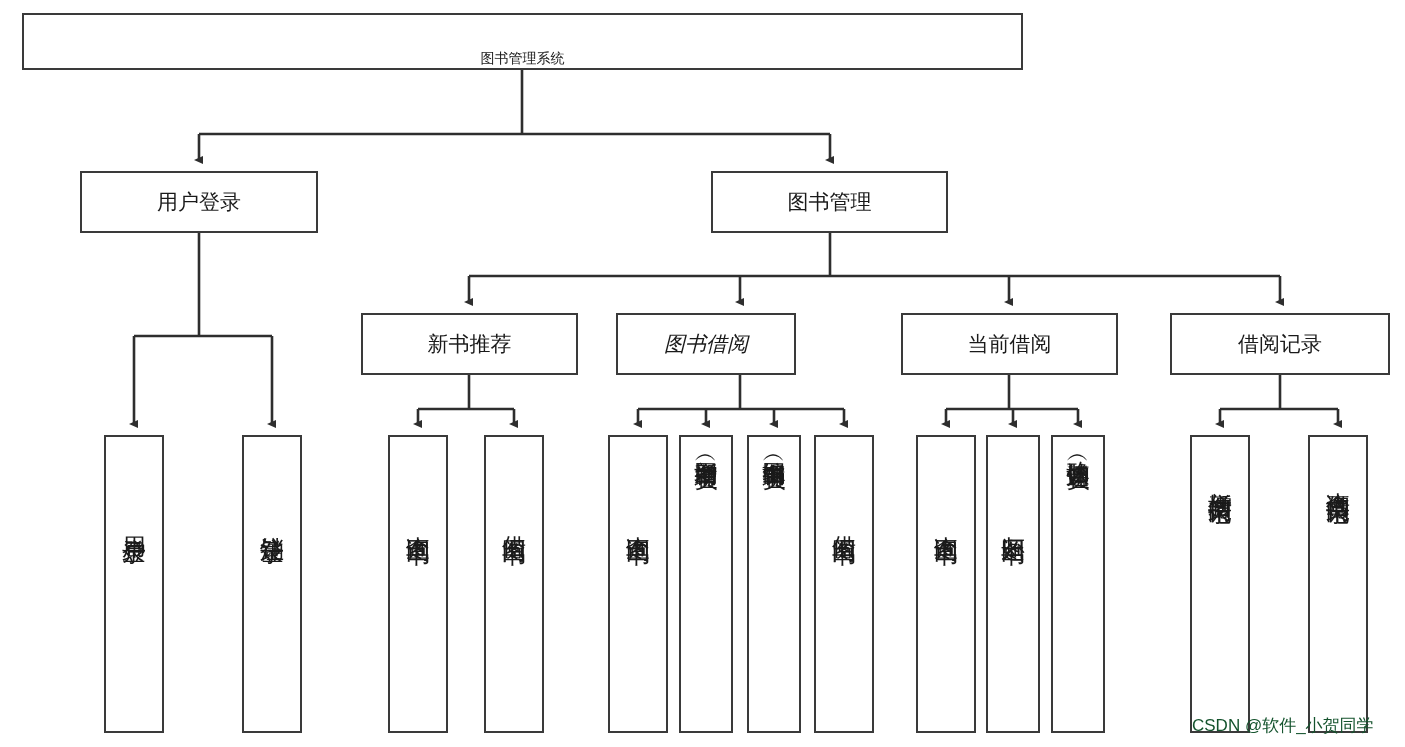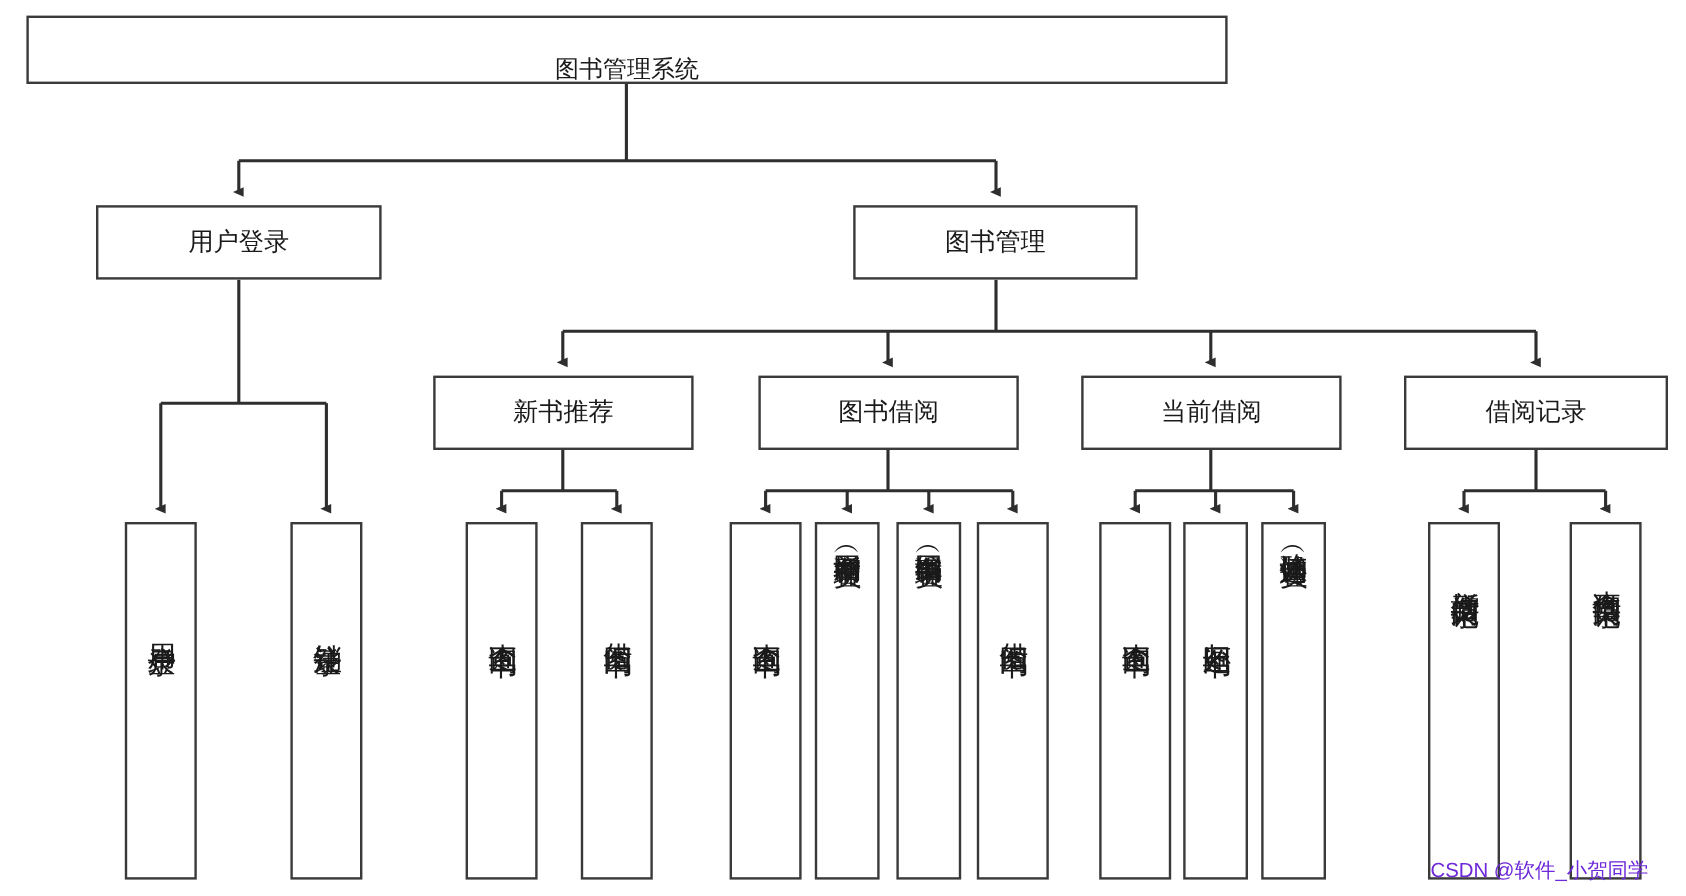--- a/index.html
+++ b/index.html
@@ -38,42 +38,42 @@
   .node .label {
     color: #1a1a1a;
     text-align: center;
     line-height: 1.05;
     white-space: nowrap;
   }
   .node.horizontal .label {
     font-size: 21px;
   }
   .node.root .label {
-    font-size: 20px;
+    font-size: 14px;
     margin-top: 33px;
   }
   .node.vertical {
     align-items: flex-start;
     padding-top: 4px;
   }
   .node.vertical .label {
     writing-mode: vertical-rl;
     text-orientation: upright;
     font-size: 24px;
     letter-spacing: 2px;
     line-height: 1;
     white-space: nowrap;
   }
   .node.vertical.tall .label {
     font-size: 23px;
     letter-spacing: 1px;
   }
   .watermark {
     position: absolute;
-    color: #6d28d9;
+    color: #14532d;
     font-size: 17px;
     white-space: nowrap;
     z-index: 5;
     font-family: "Liberation Sans", "DejaVu Sans", sans-serif;
   }
 </style>
 </head>
 <body>
 
 <div id="canvas">
@@ -135,21 +135,21 @@
   <div class="node horizontal" style="left:80px; top:171px; width:238px; height:62px;">
     <span class="label">用户登录</span>
   </div>
   <div class="node horizontal" style="left:361px; top:313px; width:217px; height:62px;">
     <span class="label">新书推荐</span>
   </div>
 
   <div class="node horizontal" style="left:711px; top:171px; width:237px; height:62px;">
     <span class="label">图书管理</span>
   </div>
-  <div class="node horizontal" style="left:632px; top:313px; width:217px; height:62px;">
+  <div class="node horizontal" style="left:616px; top:313px; width:180px; height:62px;font-style:italic;">
     <span class="label">图书借阅</span>
   </div>
   <div class="node horizontal" style="left:1170px; top:313px; width:220px; height:62px;">
     <span class="label">借阅记录</span>
   </div>
   <div class="node horizontal" style="left:901px; top:313px; width:217px; height:62px;">
     <span class="label">当前借阅</span>
   </div>
 
   <div class="node vertical" style="left:104px; top:435px; width:60px; height:298px; padding-top:80px;">

